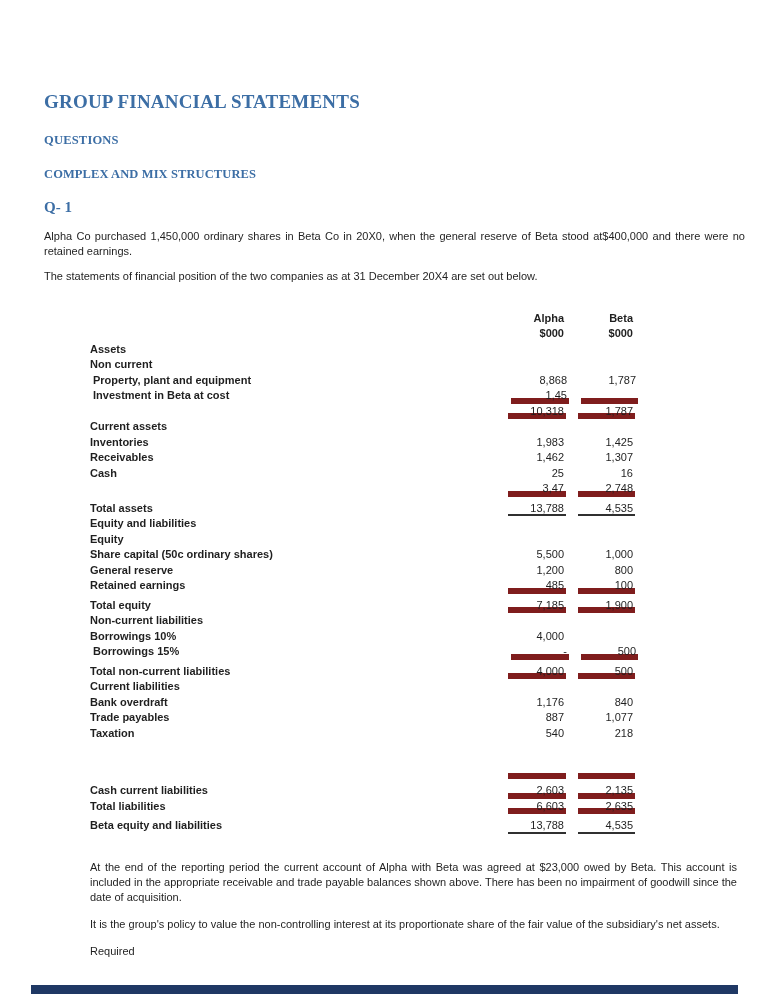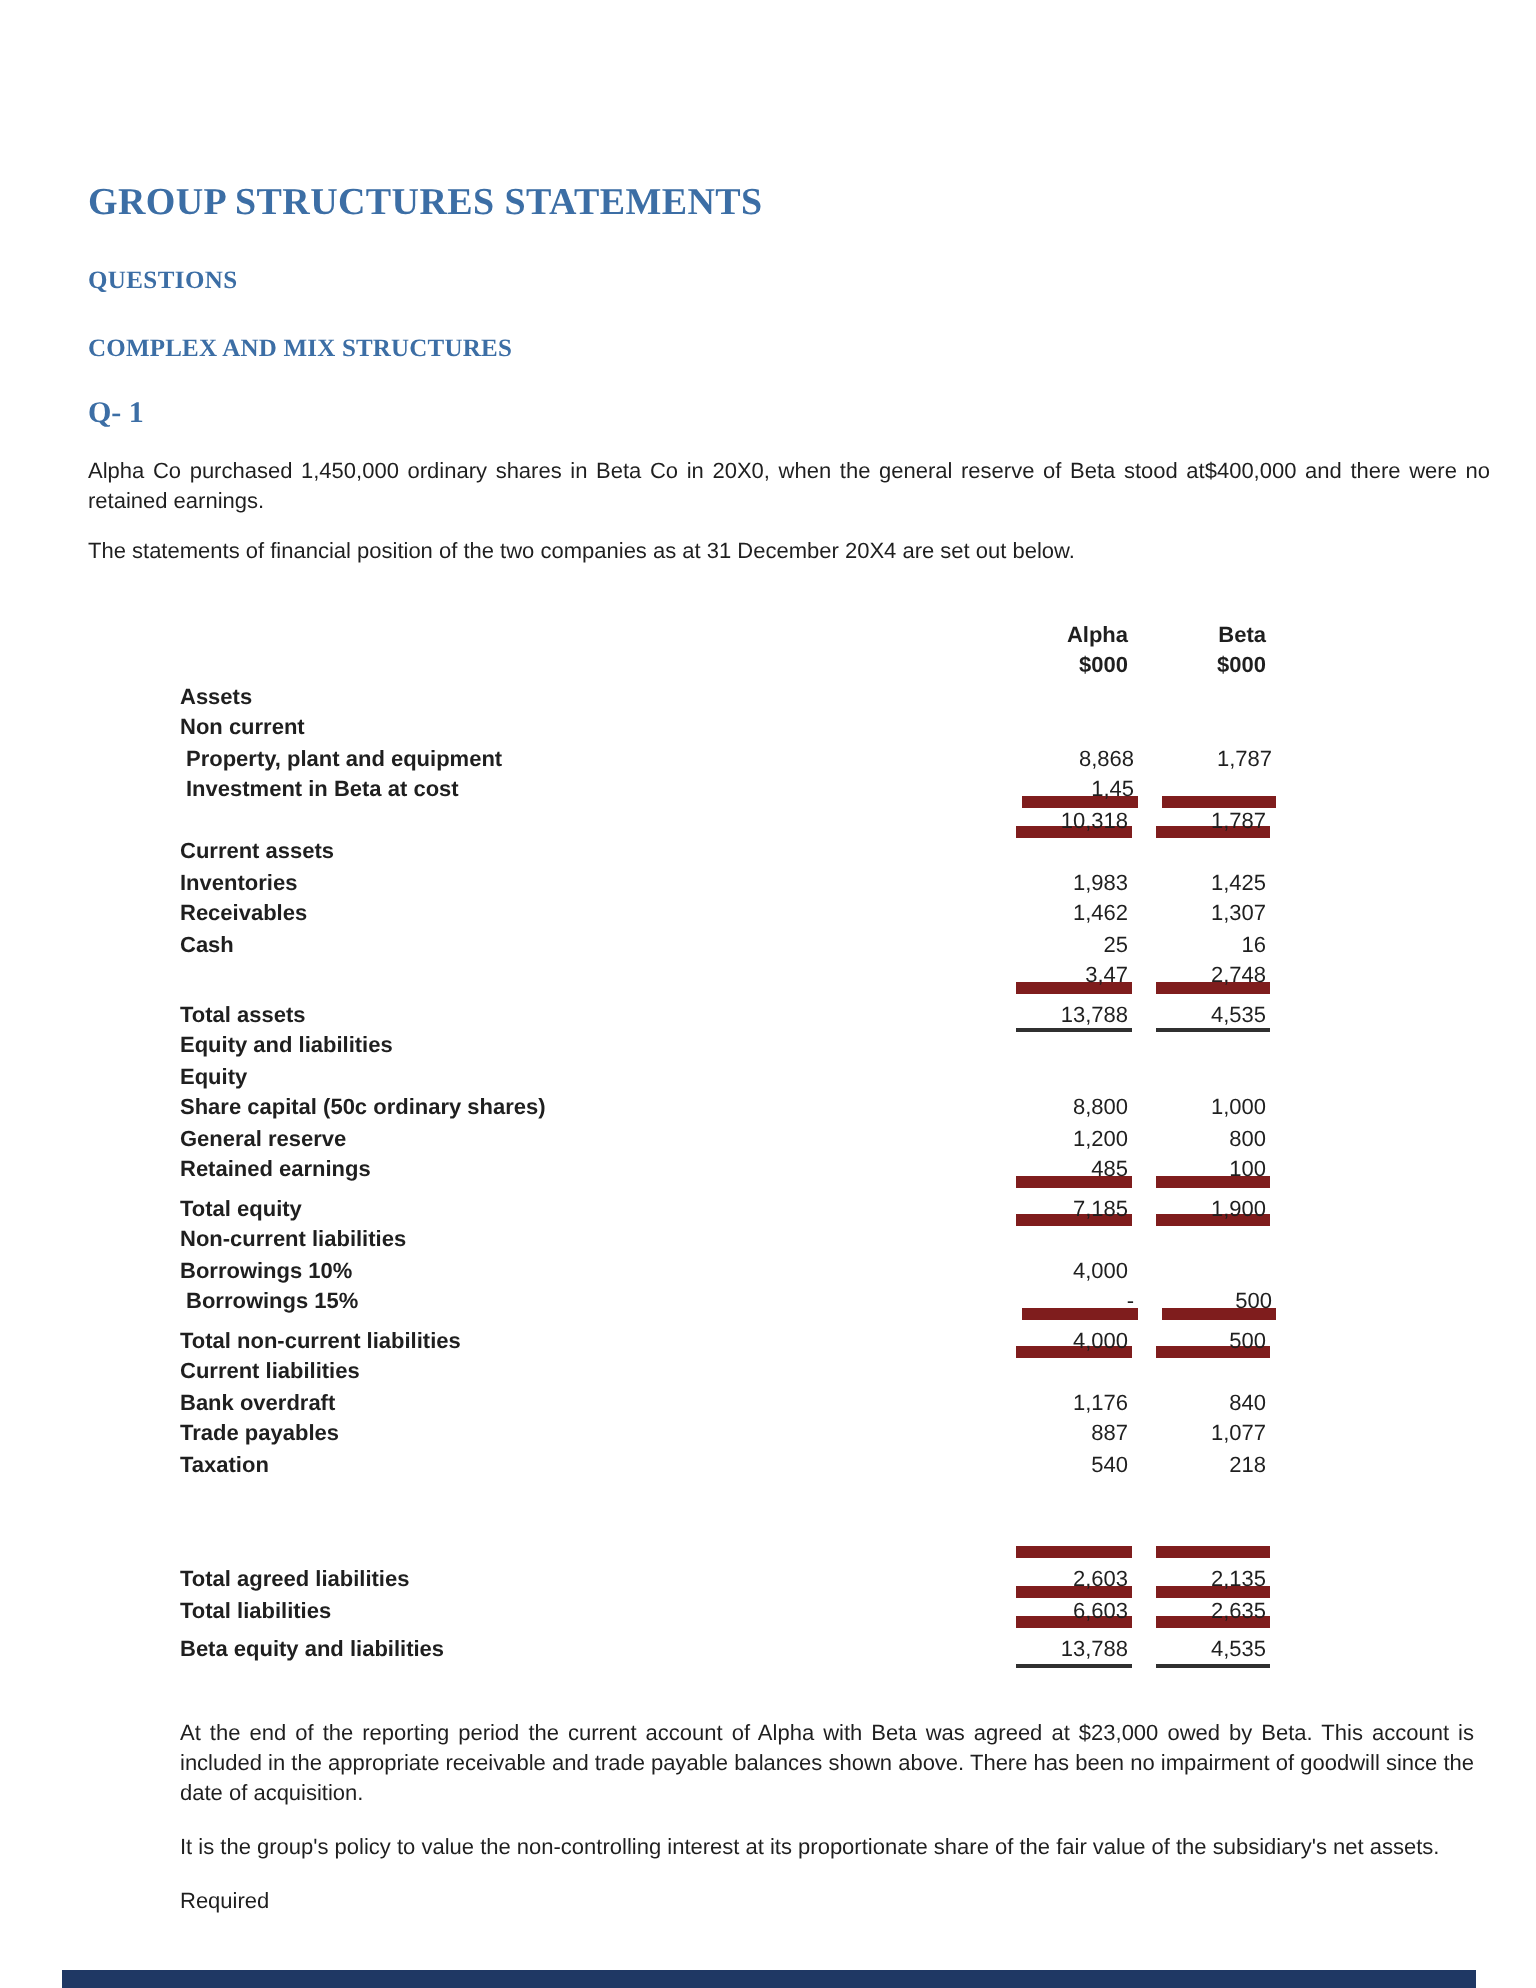--- a/index.html
+++ b/index.html
@@ -36,21 +36,21 @@
   .notes .para + .para{margin-top:12px;}
   .required{font-size:11px;margin-top:9px;text-align:left;}
 
   .bottom-bar{position:absolute;left:31px;top:985px;width:707px;height:9px;background:#1F3864;}
 </style>
 </head>
 <body>
 
 <div class="doc">
 
-  <h1>GROUP STRUCTURES STATEMENTS</h1>
+  <h1>GROUP FINANCIAL STATEMENTS</h1>
   <h2>QUESTIONS</h2>
   <h3>COMPLEX AND MIX STRUCTURES</h3>
   <h4>Q- 1</h4>
 
   <div class="intro-wrap">
     <p class="para">Alpha Co purchased 1,450,000 ordinary shares in Beta Co in 20X0, when the general reserve of Beta stood at$400,000 and there were no retained earnings.</p>
     <p class="para">The statements of financial position of the two companies as at 31 December 20X4 are set out below.</p>
   </div>
 
   <div class="fintable">
@@ -140,21 +140,21 @@
           <span class="num beta"></span>
         </div>
         <div class="trow">
           <span class="lbl">Equity</span>
           <span class="num"></span>
           <span class="gapcol"></span>
           <span class="num beta"></span>
         </div>
         <div class="trow">
           <span class="lbl">Share capital (50c ordinary shares)</span>
-          <span class="num">8,800</span>
+          <span class="num">5,500</span>
           <span class="gapcol"></span>
           <span class="num beta">1,000</span>
         </div>
         <div class="trow">
           <span class="lbl">General reserve</span>
           <span class="num">1,200</span>
           <span class="gapcol"></span>
           <span class="num beta">800</span>
         </div>
         <div class="trow u">
@@ -217,21 +217,21 @@
           <span class="gapcol"></span>
           <span class="num beta">218</span>
         </div>
         <div class="trow u spacer">
           <span class="lbl"></span>
           <span class="num"></span>
           <span class="gapcol"></span>
           <span class="num beta"></span>
         </div>
         <div class="trow u gap">
-          <span class="lbl">Total agreed liabilities</span>
+          <span class="lbl">Cash current liabilities</span>
           <span class="num">2,603</span>
           <span class="gapcol"></span>
           <span class="num beta">2,135</span>
         </div>
         <div class="trow u">
           <span class="lbl">Total liabilities</span>
           <span class="num">6,603</span>
           <span class="gapcol"></span>
           <span class="num beta">2,635</span>
         </div>

